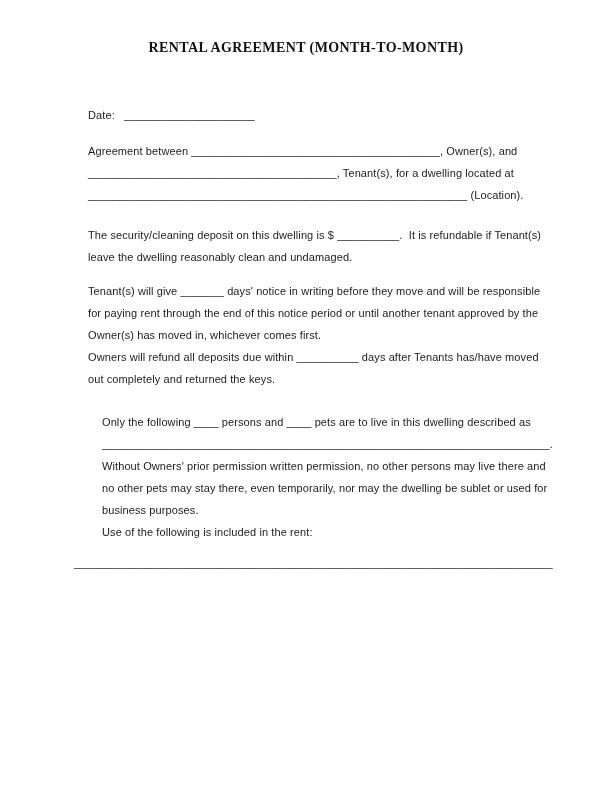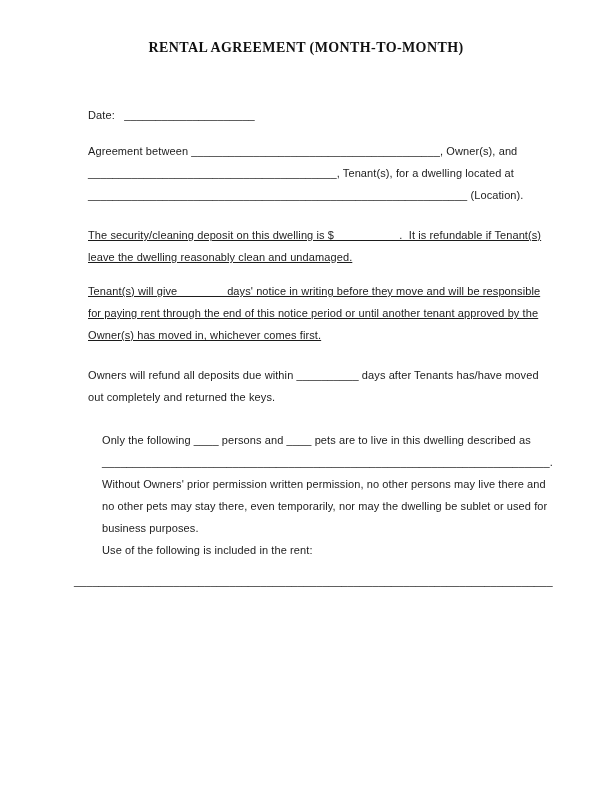--- a/index.html
+++ b/index.html
@@ -31,23 +31,23 @@
   .content p {
     font-size: 11px;
     line-height: 22px;
     white-space: pre-wrap;
     letter-spacing: 0.1px;
   }
   .p-date          { margin-top: 48px; }
   .p-parties       { margin-top: 14px; }
   .p-rent-terms    { margin-top: 18px; }
   .p-first-month   { margin-top: 18px; }
-  .p-security      { margin-top: 18px; text-decoration: underline; }
-  .p-notice        { margin-top: 12px; text-decoration: underline; }
-  .p-refund        { margin-top: 18px; }
+  .p-security      { margin-top: 18px; }
+  .p-notice        { margin-top: 12px; }
+  .p-refund        { }
   .p-occupancy     { margin-top: 21px; line-height: 20px; margin-left: 14px; }
   .p-blank-full    { margin-top: 9px; margin-left: -14px; }
 </style>
 </head>
 <body>
 
 <div class="page">
   <h1 class="doc-title">RENTAL AGREEMENT (MONTH-TO-MONTH)</h1>
 
   <div class="content">

